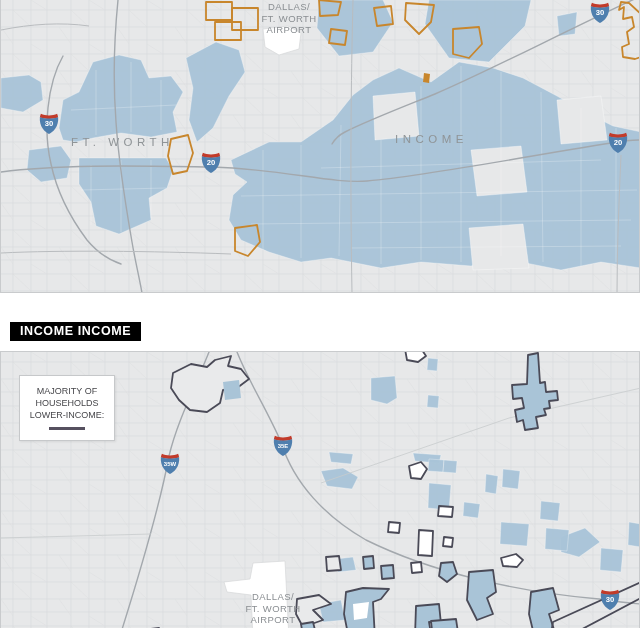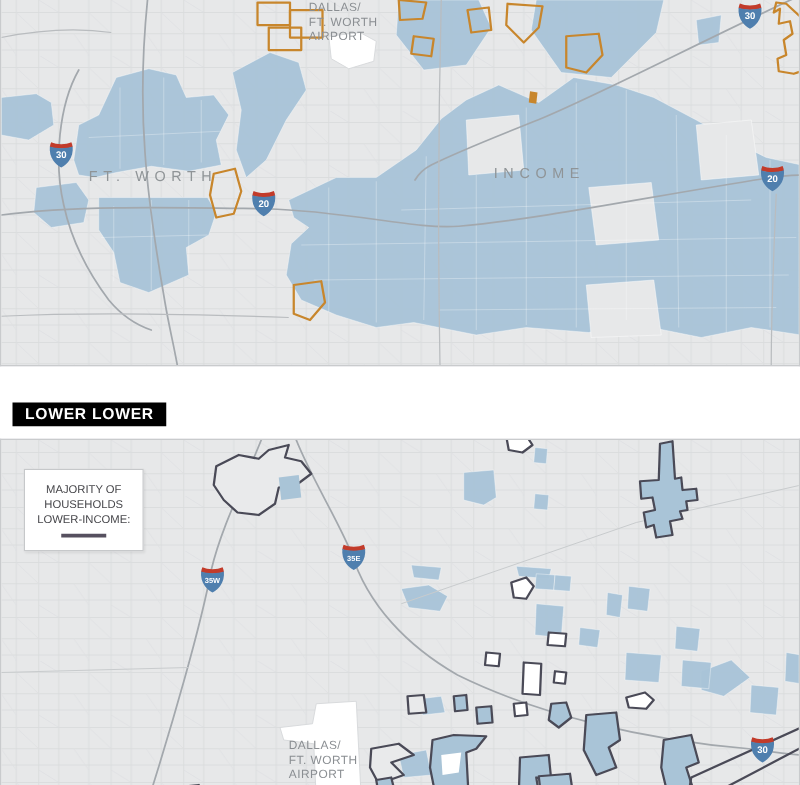--- a/index.html
+++ b/index.html
@@ -3,21 +3,21 @@
 <meta charset="utf-8">
 <style>
   html,body{margin:0;padding:0;background:#ffffff;}
   .canvas{position:relative;width:640px;height:628px;overflow:hidden;background:#ffffff;
           font-family:"Liberation Sans",sans-serif;}
   .map{position:absolute;left:0;width:640px;overflow:hidden;background:#e7e8e9;box-sizing:border-box;}
   .map-top{top:0;height:293px;border:1px solid #c9cbcd;border-top:none;}
   .map-bottom{top:351px;height:287px;border:1px solid #c9cbcd;border-bottom:none;}
   .map svg.basemap{position:absolute;left:0;top:0;}
   .city-label{position:absolute;color:#8f9497;font-size:11.5px;letter-spacing:4.5px;white-space:nowrap;}
-  .airport-label{position:absolute;width:84px;font-size:9.5px;line-height:11.5px;
+  .airport-label{position:absolute;width:84px;text-align:center;font-size:9.5px;line-height:11.5px;
                  color:#8a8e92;letter-spacing:0.4px;}
   .income-badge{position:absolute;left:10px;top:322px;background:#000000;color:#ffffff;
                 font-size:12.5px;font-weight:bold;letter-spacing:0.6px;padding:2px 10px 3px;z-index:6;}
   .legend-box{position:absolute;left:18px;top:23px;width:88px;background:#ffffff;
               border:1px solid #c6c8ca;box-shadow:1px 1px 2px rgba(0,0,0,0.08);
               padding:9px 3px 10px;text-align:center;font-size:9px;line-height:12px;
               color:#46464a;z-index:5;}
   .legend-swatch{width:36px;height:3px;background:#56505f;margin:6px auto 0;}
   .shield{position:absolute;width:24px;height:23px;z-index:4;}
   .shield svg{display:block;}
@@ -130,21 +130,21 @@
     </div>
     <div class="shield" style="left:605px;top:131px;">
       <svg viewBox="0 0 28 27" width="24" height="23">
         <path class="sh-red" d="M4.5,2.2 C9.5,4.6 18.5,4.6 23.5,2.2 C24.2,3.8 24.6,5.2 24.7,6.6 C18.8,8.6 9.2,8.6 3.3,6.6 C3.4,5.2 3.8,3.8 4.5,2.2 Z"></path>
         <path class="sh-blue" d="M3.3,6.2 C9.2,8.2 18.8,8.2 24.7,6.2 C25.2,11 24,16 21.2,19.8 C19.2,22.5 16.8,24.6 14,25.8 C11.2,24.6 8.8,22.5 6.8,19.8 C4,16 2.8,11 3.3,6.2 Z"></path>
         <text x="14" y="17">20</text>
       </svg>
     </div>
   </div>
 
-  <div class="income-badge">LOWER LOWER</div>
+  <div class="income-badge">INCOME INCOME</div>
 
   <div class="map map-bottom">
     <svg class="basemap" width="640" height="287" viewBox="0 0 640 287">
       <defs>
         <pattern id="mesh-b" width="58" height="44" patternUnits="userSpaceOnUse">
           <path d="M0 10 H58 M0 27 H58 M0 40 H58 M12 0 V44 M30 0 V44 M46 0 V44" stroke="#d9dbdd" stroke-width="0.7" fill="none"></path>
           <path d="M12 10 L30 27 M30 0 L46 10 M0 27 L12 44" stroke="#dddfe1" stroke-width="0.6" fill="none"></path>
         </pattern>
       </defs>
       <rect x="0" y="0" width="640" height="287" fill="#e7e8e9"></rect>

